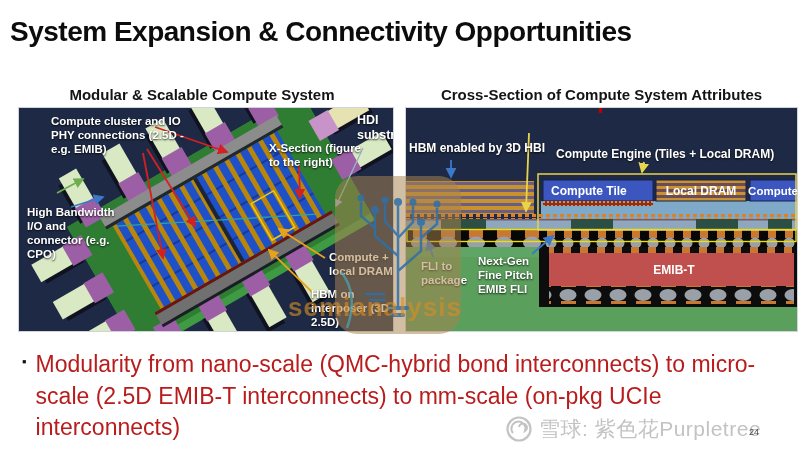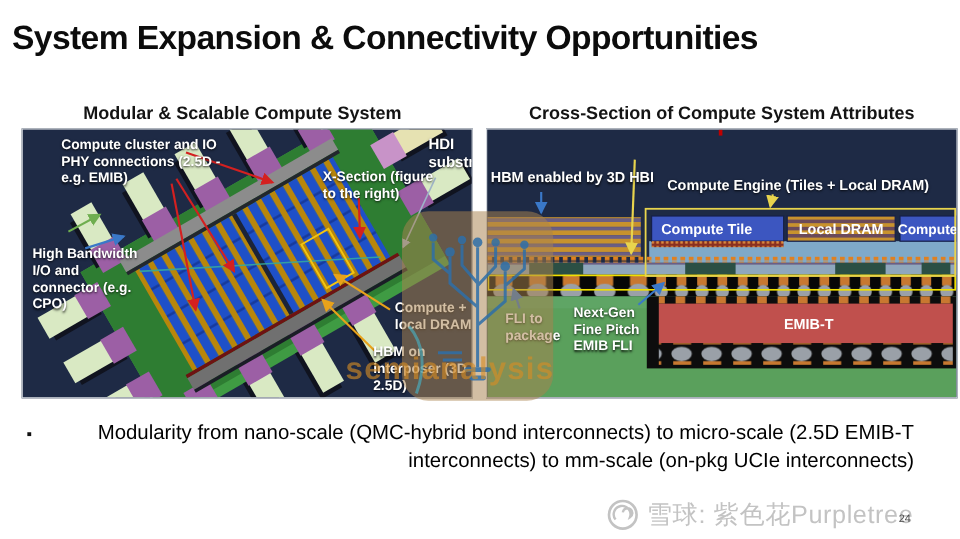--- a/index.html
+++ b/index.html
@@ -34,21 +34,21 @@
   }
   .wm-word{
     position:absolute;left:288px;top:292px;z-index:31;
     font-size:26px;font-weight:700;letter-spacing:1px;color:rgba(215,140,35,0.62);
     pointer-events:none;
   }
   .bullet-row{
     position:absolute;left:22px;top:349px;width:750px;display:flex;align-items:flex-start;
   }
   .bullet-marker{font-size:13px;color:#111;margin-top:5px;margin-right:9px;}
-  .bullet-text{width:726px;font-size:17px;color:#000000;line-height:1.38;text-align:right;}
+  .bullet-text{width:726px;font-size:23px;color:#b91c1c;line-height:1.38;}
   .footer-wm{
     position:absolute;left:505px;top:415px;display:flex;align-items:center;z-index:40;
     color:#c3c3c3;
   }
   .footer-wm .txt{font-size:21px;font-weight:500;letter-spacing:0.5px;
     text-shadow:0 1px 0 #ffffff;}
   .page-num{position:absolute;left:749px;top:427px;font-size:9px;color:#4a4a4a;z-index:41;}
 </style>
 </head>
 <body>

